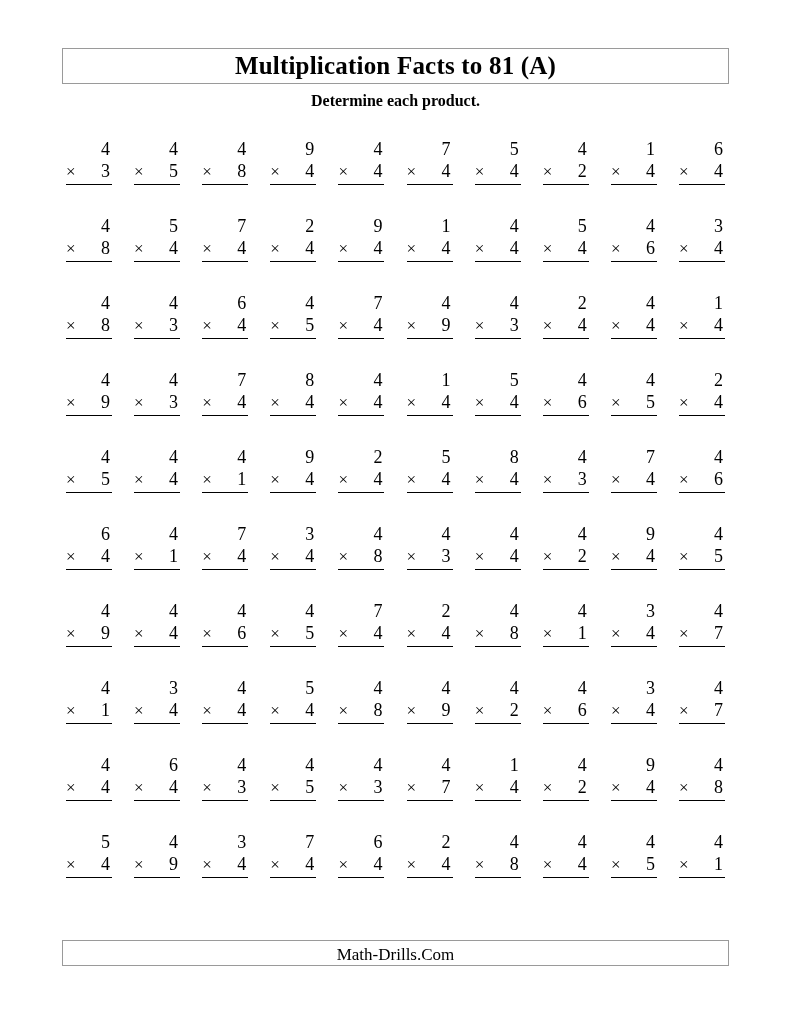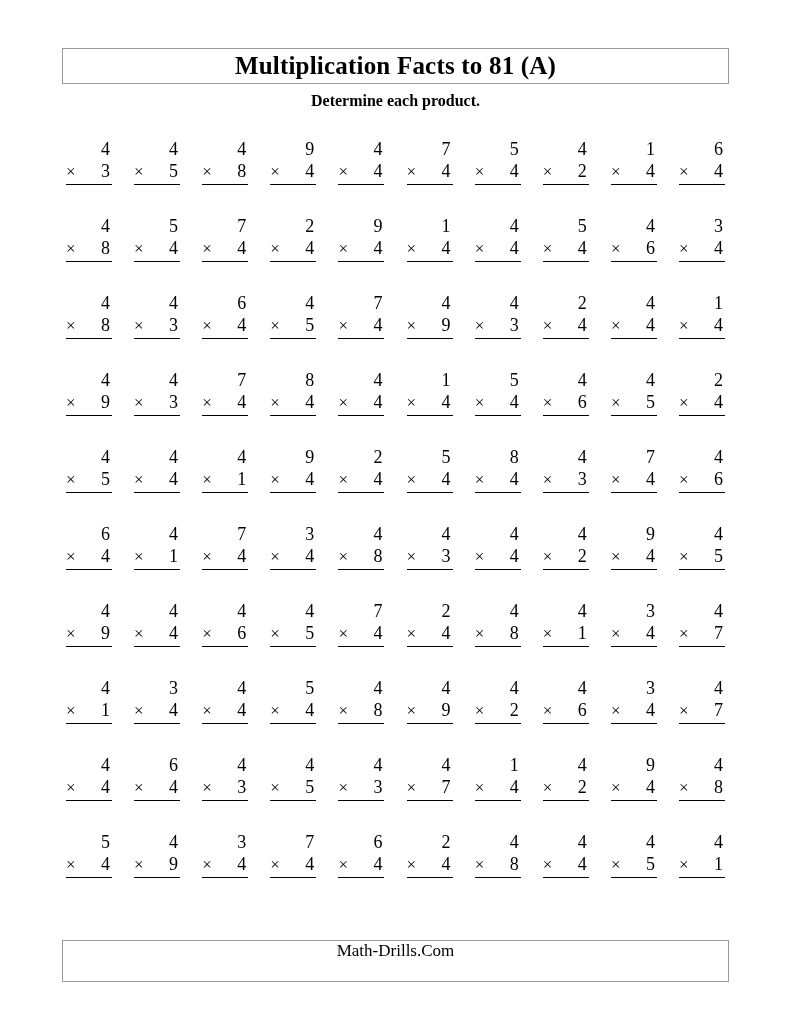--- a/index.html
+++ b/index.html
@@ -93,25 +93,25 @@
     padding-bottom: 1px;
   }
   .op {
     font-size: 17px;
   }
   .footer-box {
     position: absolute;
     left: 62px;
     top: 940px;
     width: 667px;
-    height: 42px;
+    height: 26px;
     border: 1px solid #9a9a9a;
     box-sizing: border-box;
     display: flex;
-    align-items: flex-start;
+    align-items: flex-end;
     justify-content: center;
   }
   .footer-text {
     font-family: "Liberation Serif", serif;
     font-size: 17px;
   }
 </style>
 </head>
 <body>
 

